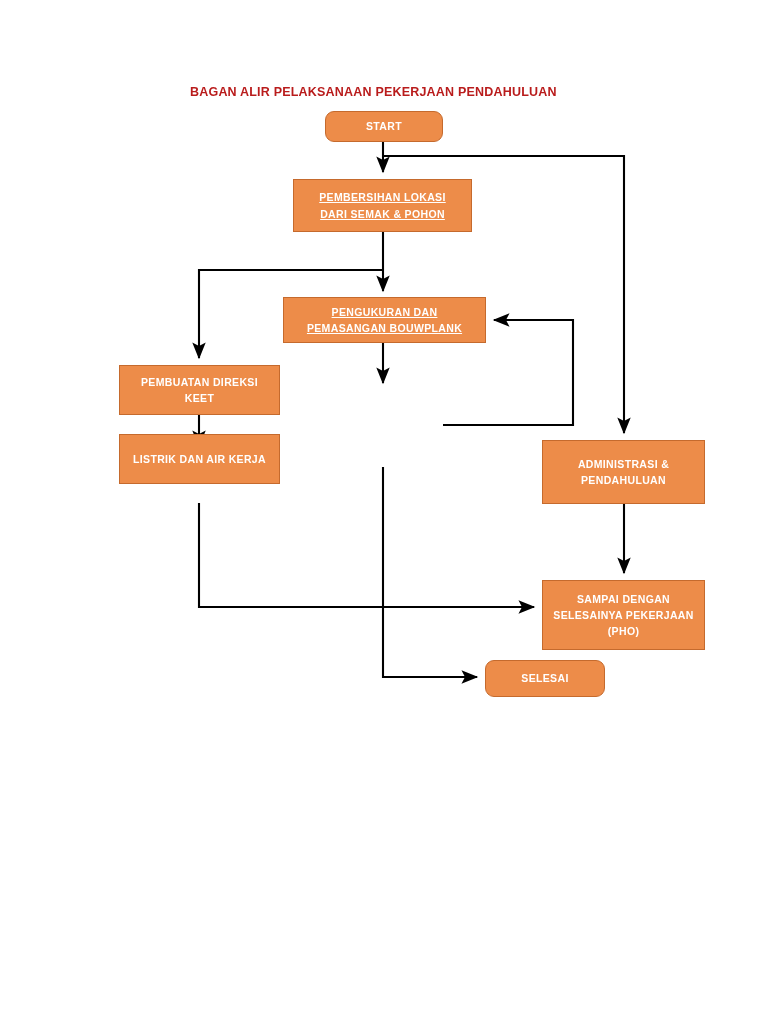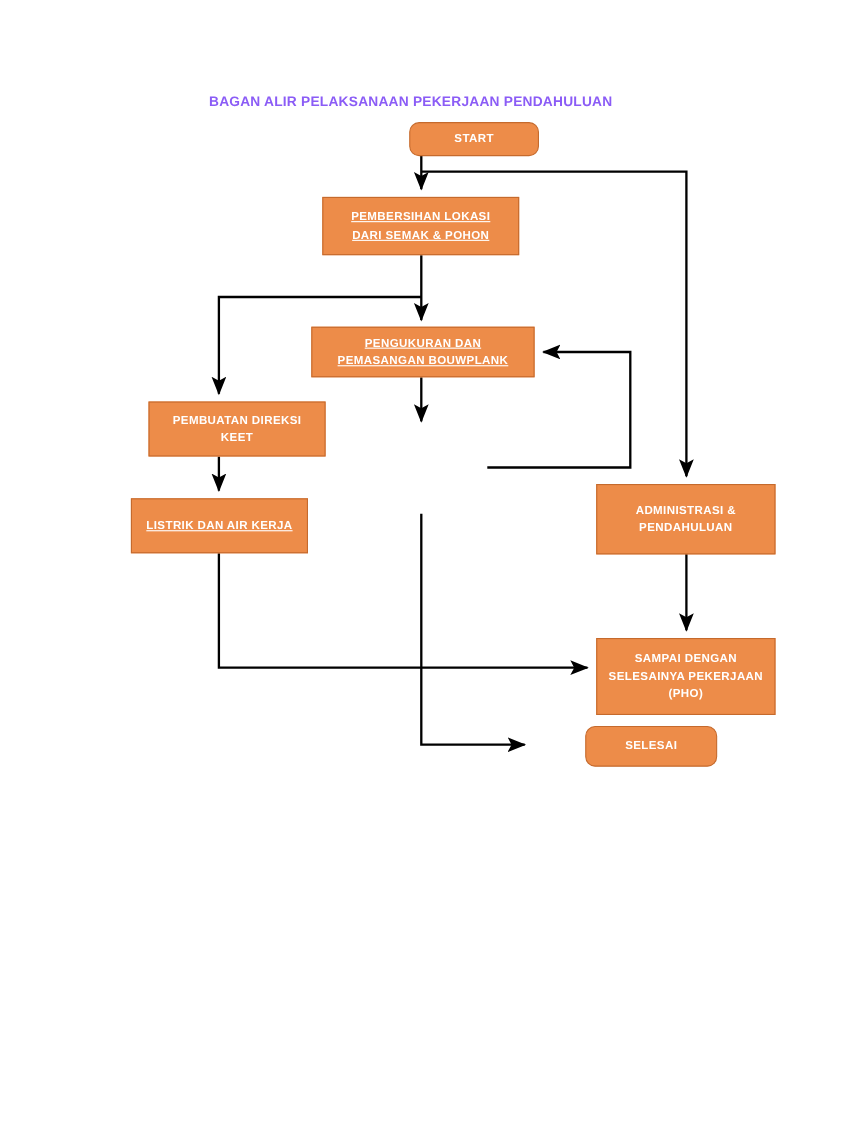--- a/index.html
+++ b/index.html
@@ -28,42 +28,41 @@
     height: 1024px;
     pointer-events: none;
   }
   .chart-title {
     position: absolute;
     left: 190px;
     top: 85px;
     font-size: 12.5px;
     font-weight: bold;
     letter-spacing: 0.2px;
-    color: #8b5cf6;
+    color: #b91c1c;
     white-space: nowrap;
   }
   .node {
     position: absolute;
     box-sizing: border-box;
     background: #ED8C49;
     border: 1.5px solid #C56A2D;
     color: #FFFFFF;
     display: flex;
     align-items: center;
     justify-content: center;
     text-align: center;
     font-size: 10.5px;
     font-weight: bold;
     letter-spacing: 0.35px;
     line-height: 1.55;
     padding: 2px 4px;
   }
   .node.terminator {
     border-radius: 9px;
-    margin-left: 47px;
   }
   .node.decision {
     background: transparent;
     border: none;
     padding: 0;
   }
   .decision .diamond-shape {
     position: absolute;
     left: 0; top: 0;
     width: 100%;
@@ -146,28 +145,28 @@
     </div>
   </div>
 
   <div class="node" style="left:283px; top:297px; width:203px; height:46px;text-decoration:underline;">
     <div>
       <span class="lbl-line">PENGUKURAN DAN</span>
       <span class="lbl-line">PEMASANGAN BOUWPLANK</span>
     </div>
   </div>
 
-  <div class="node" style="left:119px; top:365px; width:161px; height:50px;margin-left:16px;">
+  <div class="node" style="left:119px; top:365px; width:161px; height:50px;">
     <div>
       <span class="lbl-line">PEMBUATAN DIREKSI</span>
       <span class="lbl-line">KEET</span>
     </div>
   </div>
 
-  <div class="node" style="left:119px; top:453px; width:161px; height:50px;text-decoration:underline;">
+  <div class="node" style="left:119px; top:434px; width:161px; height:50px;">
     <div>
       <span class="lbl-line">LISTRIK DAN AIR KERJA</span>
     </div>
   </div>
 
 
   <div class="node" style="left:542px; top:440px; width:163px; height:64px;">
     <div>
       <span class="lbl-line">ADMINISTRASI &amp;</span>
       <span class="lbl-line">PENDAHULUAN</span>

